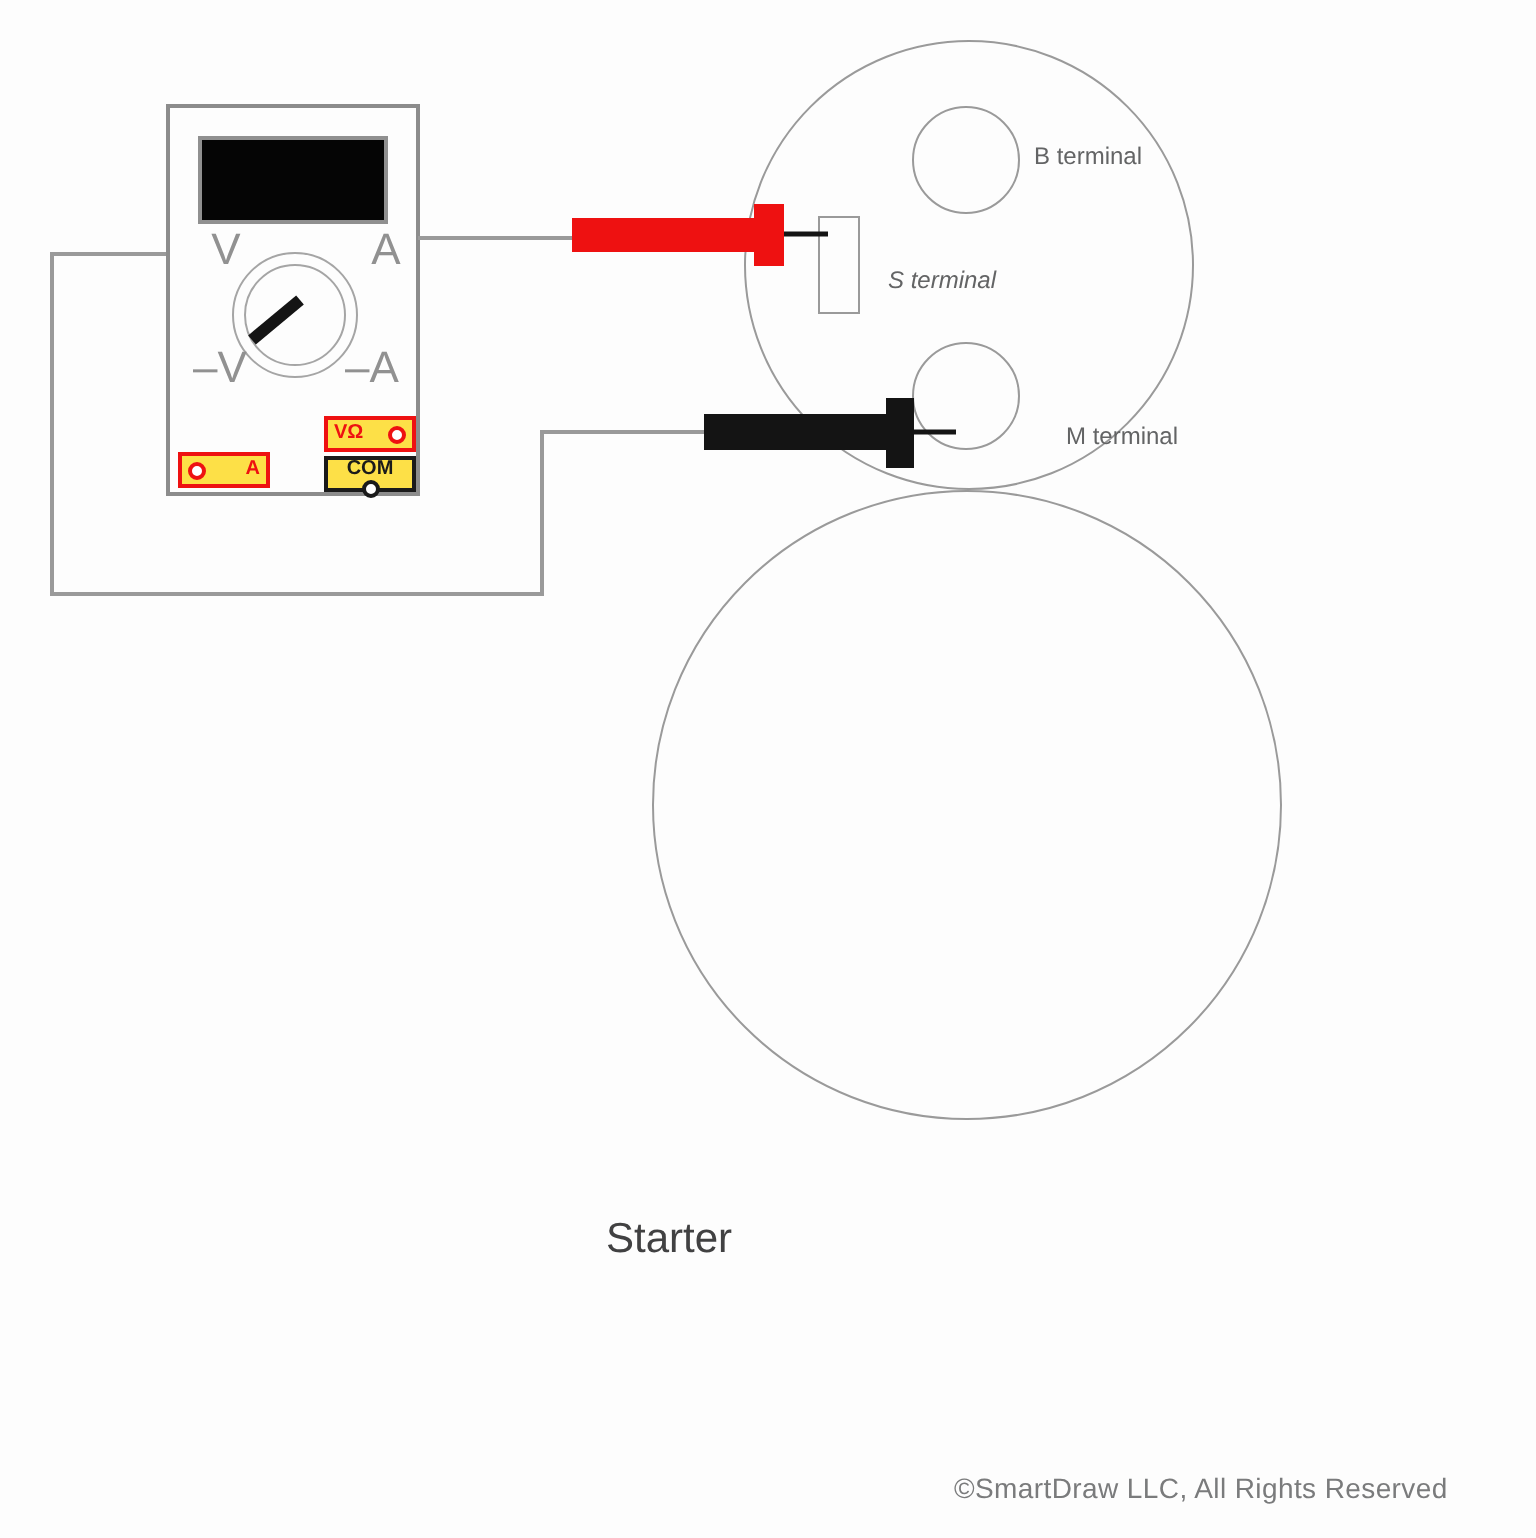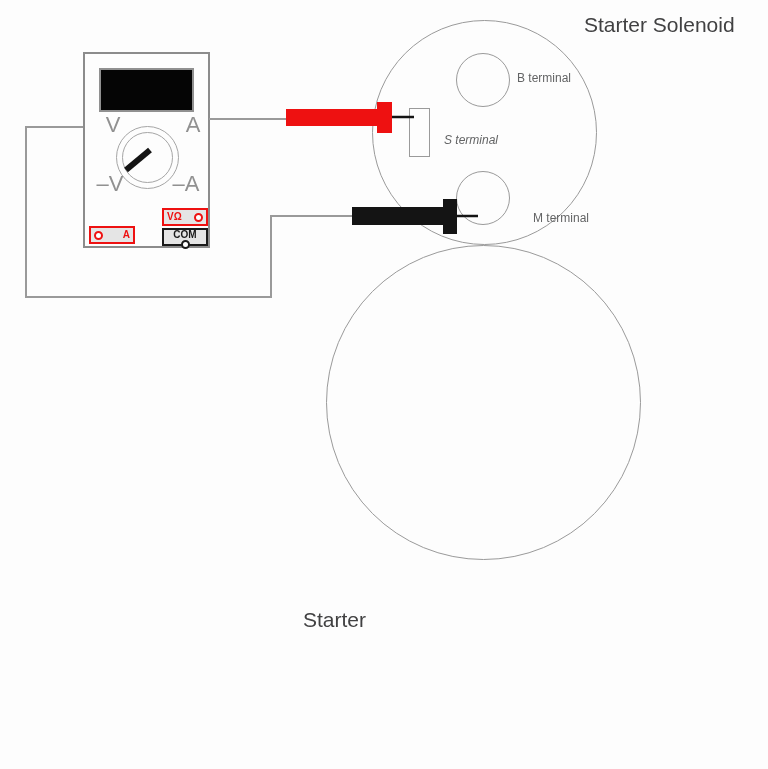--- a/index.html
+++ b/index.html
@@ -42,21 +42,21 @@
     position: absolute; color: #919191; font-size: 22px; line-height: 22px;
     text-align: center; letter-spacing: 0;
   }
   .dl-v  { left: 16px;  top: 60px;  width: 24px; }
   .dl-a  { left: 96px;  top: 60px;  width: 24px; }
   .dl-mv { left: 2px;   top: 119px; width: 46px; }
   .dl-ma { left: 78px;  top: 119px; width: 46px; }
 
   .jack {
     position: absolute; box-sizing: border-box; height: 18px;
-    border: 2px solid; background: #e5e5e5;
+    border: 2px solid; background: #fde047;
     display: flex; align-items: center; justify-content: space-between;
     padding: 0 3px; font-size: 10px; font-weight: bold; line-height: 10px;
   }
   .jack-vo  { left: 77px; top: 154px; width: 46px; border-color: var(--c-probe_red, #ee1111); color: var(--c-probe_red, #ee1111); }
   .jack-com { left: 77px; top: 174px; width: 46px; border-color: #1a1a1a; color: #1a1a1a; flex-direction: column; }
   .jack-a   { left: 4px;  top: 172px; width: 46px; border-color: var(--c-probe_red, #ee1111); color: var(--c-probe_red, #ee1111); }
   .hole {
     display: inline-block; width: 9px; height: 9px; border-radius: 50%;
     box-sizing: border-box; border: 2px solid; background: #fff; flex: 0 0 auto;
   }
@@ -131,19 +131,19 @@
 
     <g>
       <line class="tip" x1="455" y1="216" x2="478" y2="216"></line>
       <rect class="p-blk" x="352" y="207" width="92" height="18"></rect>
       <rect class="p-blk" x="443" y="199" width="14" height="35"></rect>
     </g>
 
     <line class="needle" x1="126" y1="170" x2="150" y2="150"></line>
   </svg>
 
-  <div class="lbl lbl-title lbl-solenoid">Starter Solenoid</div>
   <div class="lbl lbl-small lbl-b">B terminal</div>
   <div class="lbl lbl-small lbl-s">S terminal</div>
   <div class="lbl lbl-small lbl-m">M terminal</div>
   <div class="lbl lbl-title lbl-starter">Starter</div>
+  <div class="lbl lbl-copyright">©SmartDraw LLC, All Rights Reserved</div>
 
 </div>
 
 </body></html>

